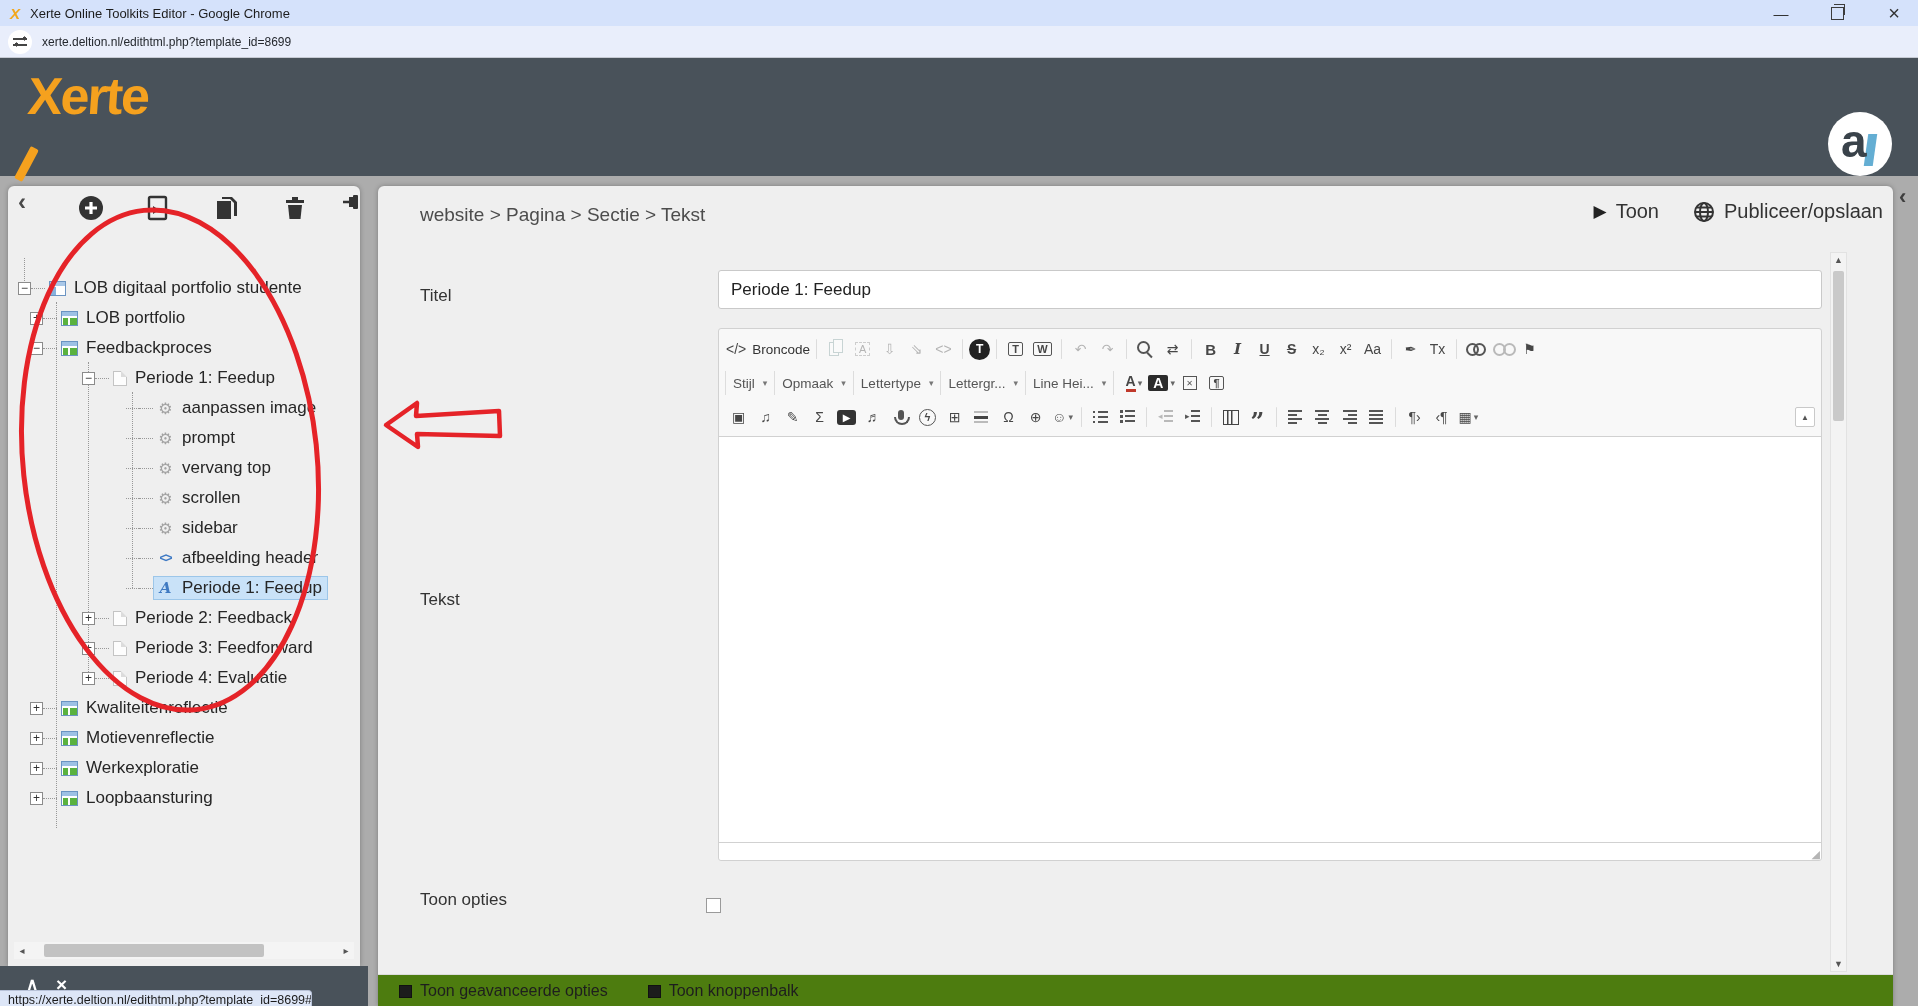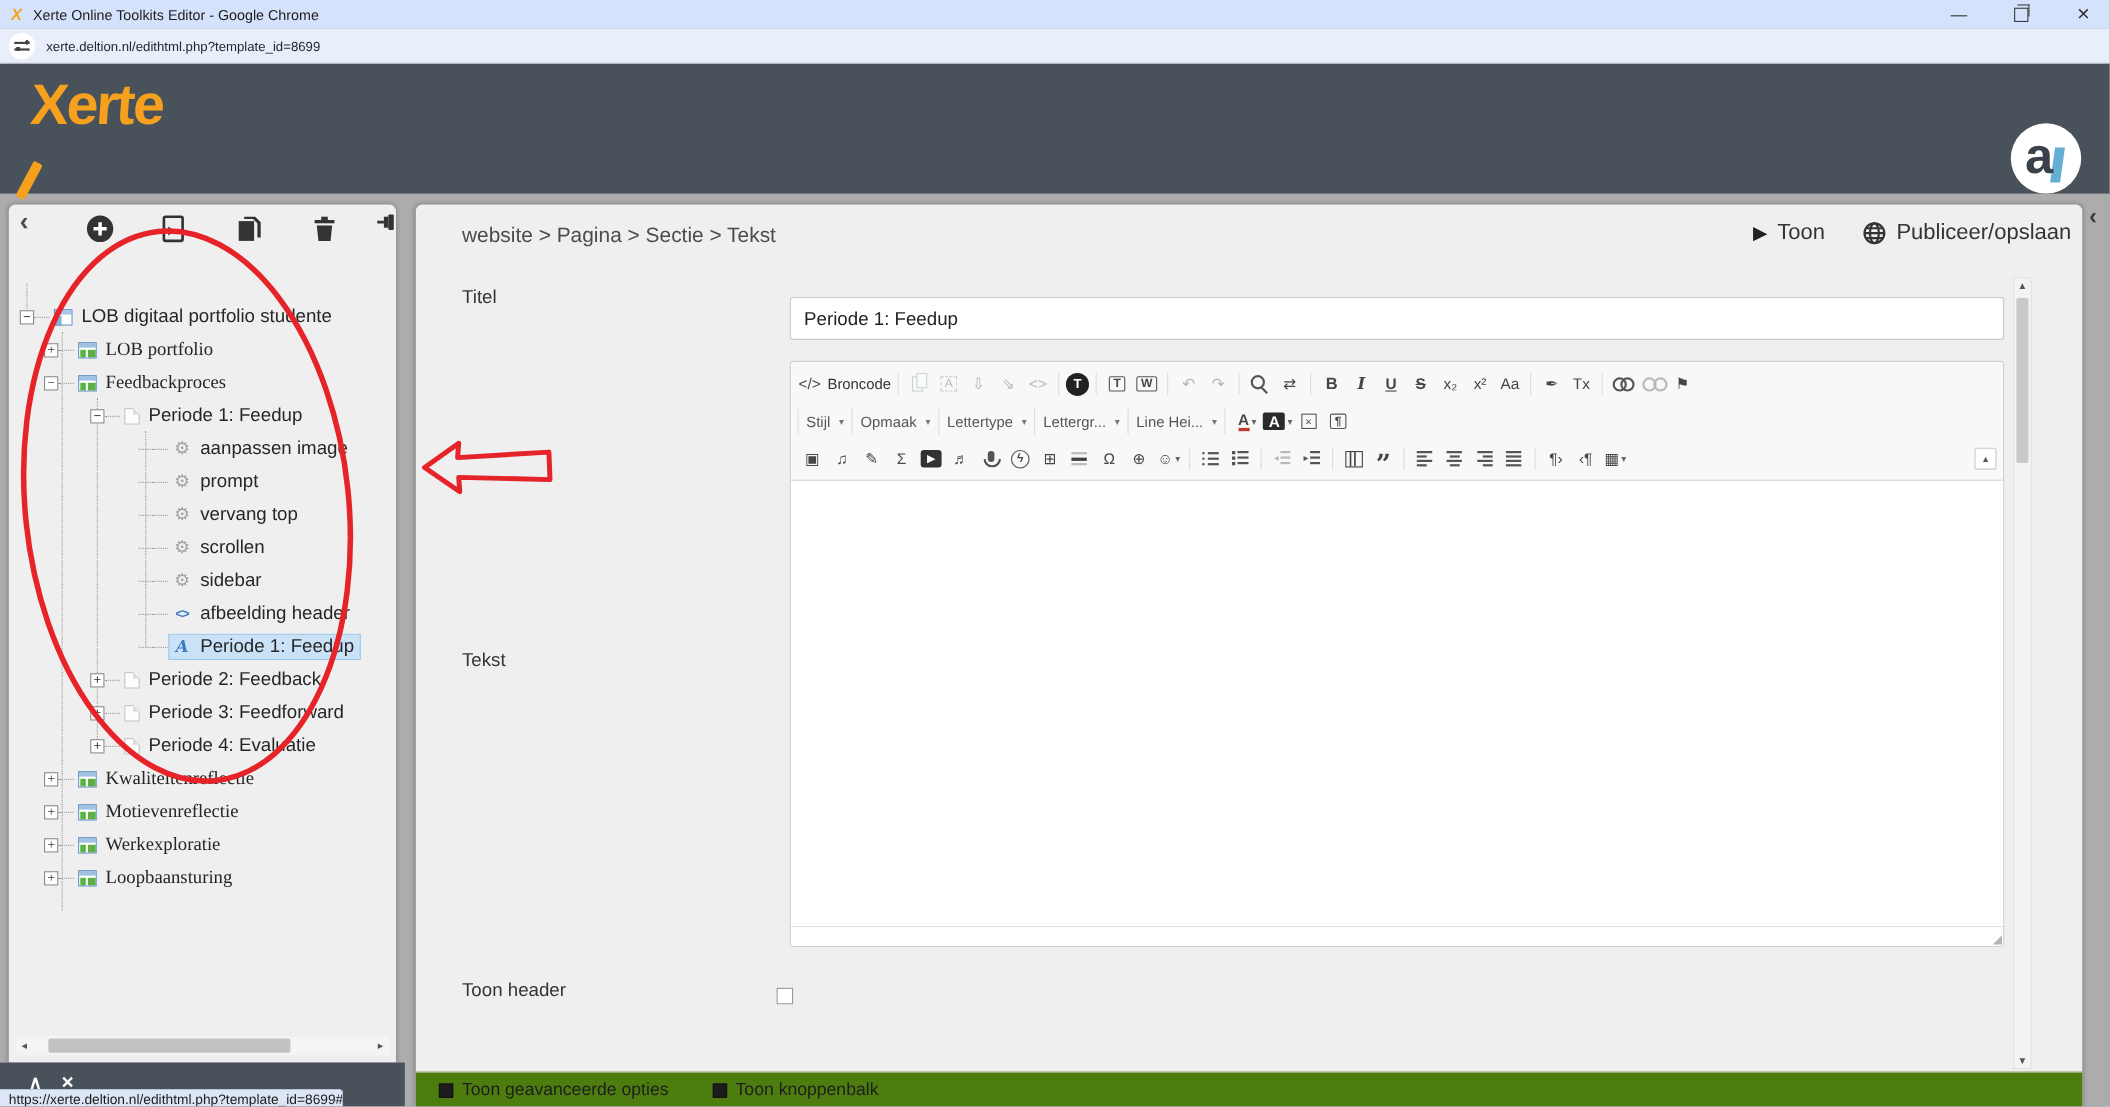--- a/index.html
+++ b/index.html
@@ -38,21 +38,21 @@
   .trow{height:30px;display:flex;align-items:center;font-size:17px;color:#262626;white-space:nowrap;overflow:hidden;cursor:default;}
   .exp{flex:0 0 13px;width:13px;height:13px;border:1px solid #8b8b8b;background:#fff;font-size:12px;line-height:11px;text-align:center;color:#333;box-sizing:border-box;}
   .exp-minus .exp::before{content:"−";}
   .exp-plus .exp::before{content:"+";}
   .exp-none .exp{border:none;background:transparent;}
   .exp-none .exp::before{content:"";display:block;margin-top:6px;border-top:1px dotted #979797;}
   .stub{flex:0 0 14px;height:0;border-top:1px dotted #979797;align-self:center;}
   .hl{display:flex;align-items:center;padding:2px 6px 2px 0;}
   .sel .hl{background:#c9e2f8;box-shadow:inset 0 0 0 1px #9cc6e9;}
   .ticon{flex:0 0 17px;width:17px;height:15px;margin:0 8px 0 4px;position:relative;display:flex;align-items:center;justify-content:center;box-sizing:border-box;}
-  .lvl-0{padding-left:10px;} .lvl-1{padding-left:32px;font-family:Liberation Serif, serif;} .lvl-2{padding-left:74px;} .lvl-3{padding-left:118px;}
+  .lvl-0{padding-left:10px;} .lvl-1{padding-left:22px;} .lvl-2{padding-left:74px;} .lvl-3{padding-left:118px;}
   .ti-window-blue .ticon{border:1px solid #6b94c2;background:
     linear-gradient(#aac8e8,#aac8e8) 0 0/100% 4px no-repeat,
     linear-gradient(#87b2dd,#87b2dd) 0 5px/6px 100% no-repeat,#fff;}
   .ti-window-green .ticon{border:1px solid #6b94c2;background:
     linear-gradient(#9ec1e4,#9ec1e4) 0 0/100% 4px no-repeat,
     linear-gradient(#5ab23f,#5ab23f) 1px 6px/5px 7px no-repeat,
     linear-gradient(#5ab23f,#5ab23f) 8px 6px/7px 7px no-repeat,#fff;}
   .ti-page .ticon{border:1px solid #c4c4c4;background:#fdfdfd;width:14px;flex-basis:14px;}
   .ti-page .ticon::after{content:"";position:absolute;top:-1px;right:-1px;border-style:solid;border-width:0 6px 6px 0;border-color:#efefef #efefef #dcdcdc #dcdcdc;}
   .ti-gear .ticon::before{content:"⚙";font-size:16px;color:#a3a3a3;line-height:15px;}
@@ -376,21 +376,21 @@
       <div class="action-btn">
         <svg width="22" height="22" viewBox="0 0 22 22">
             <circle cx="11" cy="11" r="9" fill="none" stroke="#333" stroke-width="2"></circle>
             <ellipse cx="11" cy="11" rx="4" ry="9" fill="none" stroke="#333" stroke-width="2"></ellipse>
             <path d="M2 11h18M3.5 6.5h15M3.5 15.5h15" stroke="#333" stroke-width="2" fill="none"></path>
           </svg>
         <span>Publiceer/opslaan</span>
       </div>
     </div>
 
-    <div class="form-label" style="top:74px;">Titel</div>
+    <div class="form-label" style="top:100px;">Titel</div>
     <input class="title-input" value="Periode 1: Feedup" style="">
 
     <div class="editor">
       <div class="ck-toolbar">
         <div class="ck-row">
             <span class="cki i-source-button">
               <span class="ckg">&lt;/&gt;</span>
               <span class="ckl">Broncode</span>
             </span>
             <span class="cki sep">
@@ -620,21 +620,21 @@
           </div>
         <span class="ck-collapse">▲</span>
       </div>
       <div class="ck-content"><span></span><span class="u"></span><span></span></div>
       <div class="ck-bottom">
         <span class="grip">◢</span>
       </div>
     </div>
 
     <div class="form-label" style="top:404px;">Tekst</div>
-    <div class="form-label" style="top:704px;">Toon header</div>
+    <div class="form-label" style="top:704px;">Toon opties</div>
     <span class="cbx show-title-cbx"></span>
 
     <div class="vscroll">
       <span class="vs-arrow" style="top:2px;">▲</span>
       <span class="vs-thumb"></span>
       <span class="vs-arrow" style="bottom:2px;">▼</span>
     </div>
 
     <div class="main-footer">
       <div class="mf-item" style="margin-left:21px;">

